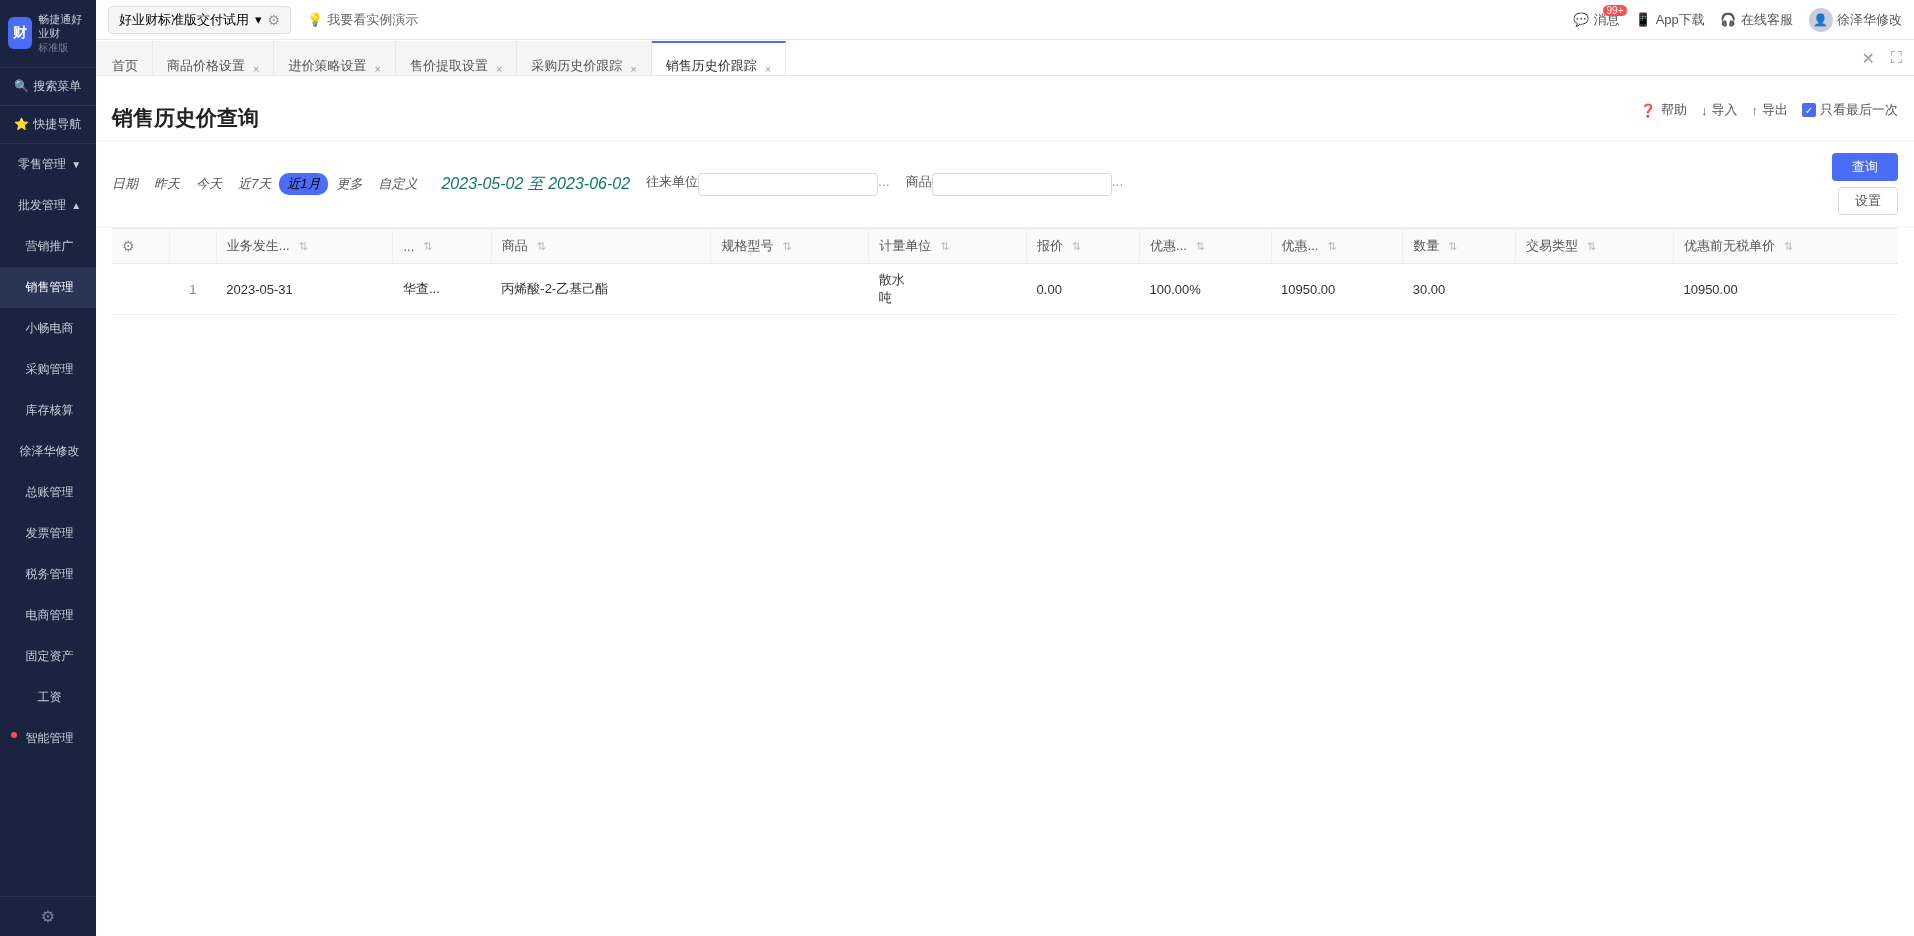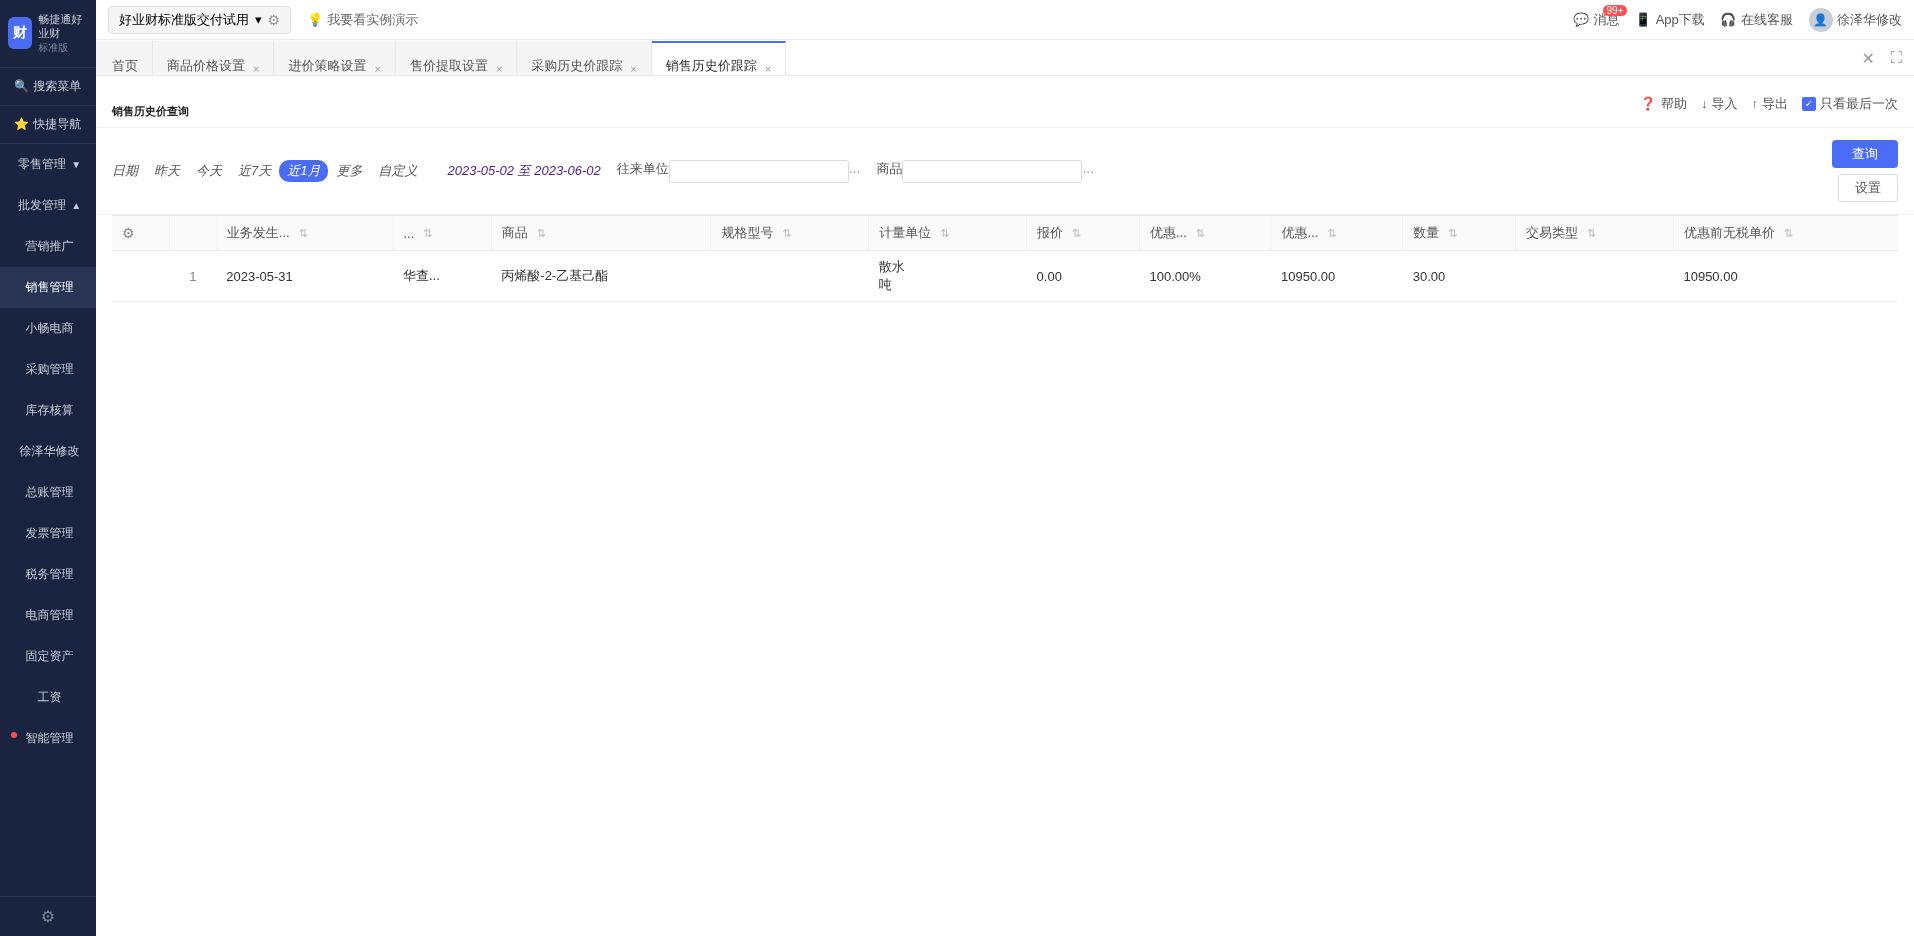--- a/index.html
+++ b/index.html
@@ -215,21 +215,21 @@
 
     
     .page-header {
       padding: 12px 16px 8px;
       display: flex;
       align-items: center;
       justify-content: space-between;
       border-bottom: 1px solid #f0f0f0;
     }
     .page-title {
-      font-size: 11px;
+      font-size: 21px;
       font-weight: bold;
       color: #222;
       margin-top: 16px;
     }
     .page-header-actions {
       display: flex;
       align-items: center;
       gap: 14px;
     }
     .page-header-action {
@@ -264,27 +264,27 @@
     }
     .date-option {
       padding: 2px 8px;
       font-size: 13px;
       color: #555;
       cursor: pointer;
       border-radius: 3px;
     }
     .date-option.active {
       background: #4a6cf7;
-      color: #ffffff;
+      color: #000000;
       border-radius: 10px;
     }
     .date-range {
-      font-size: 13px;
-      color: #4c1d95;
-      margin-left: 14px;
+      font-size: 16px;
+      color: #0f766e;
+      margin-left: 8px;
     }
     .filter-input-group {
       display: flex;
       align-items: flex-start;
     }
     .filter-input {
       border: 1px solid #d9d9d9;
       border-radius: 3px;
       padding: 3px 8px;
       font-size: 13px;

